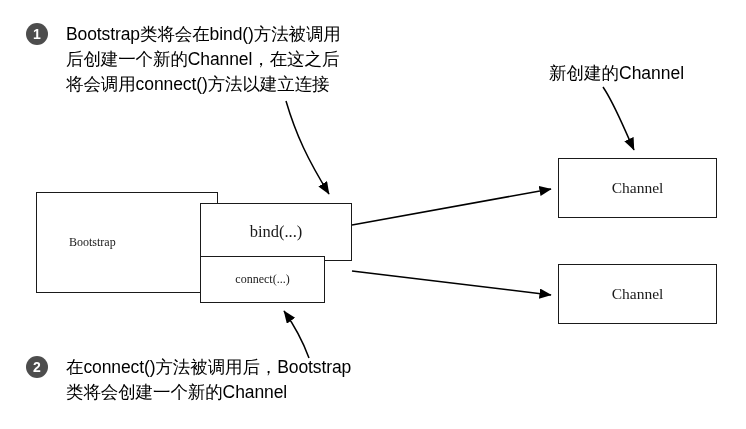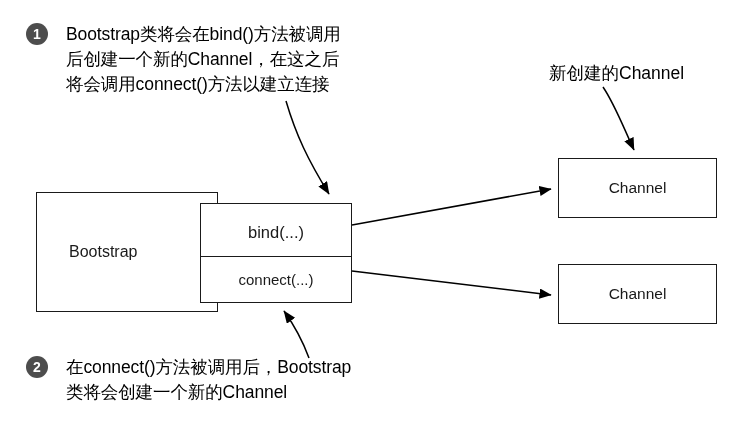--- a/index.html
+++ b/index.html
@@ -47,46 +47,46 @@
 
   
   .box {
     position: absolute;
     background: #ffffff;
     border: 1.6px solid #1a1a1a;
     box-sizing: border-box;
     display: flex;
     align-items: center;
     justify-content: center;
-    font-family: Liberation Sans, sans-serif;
+    font-family: Liberation Serif, serif;
     color: #1a1a1a;
   }
   #bootstrap-box {
     left: 36px;
     top: 192px;
     width: 182px;
-    height: 120px;
-    font-size: 16px;
+    height: 101px;
+    font-size: 12px;
     justify-content: flex-start;
     padding-left: 32px;
   }
   #bind-box {
     left: 200px;
     top: 203px;
     width: 152px;
     height: 58px;
     font-size: 16.5px;
     z-index: 3;
   }
   #connect-box {
     left: 200px;
     top: 256px;
-    width: 152px;
+    width: 125px;
     height: 47px;
-    font-size: 15px;
+    font-size: 12px;
     z-index: 3;
   }
   #channel-box-1 {
     left: 558px;
     top: 158px;
     width: 159px;
     height: 60px;
     font-size: 15.5px;
   }
   #channel-box-2 {

